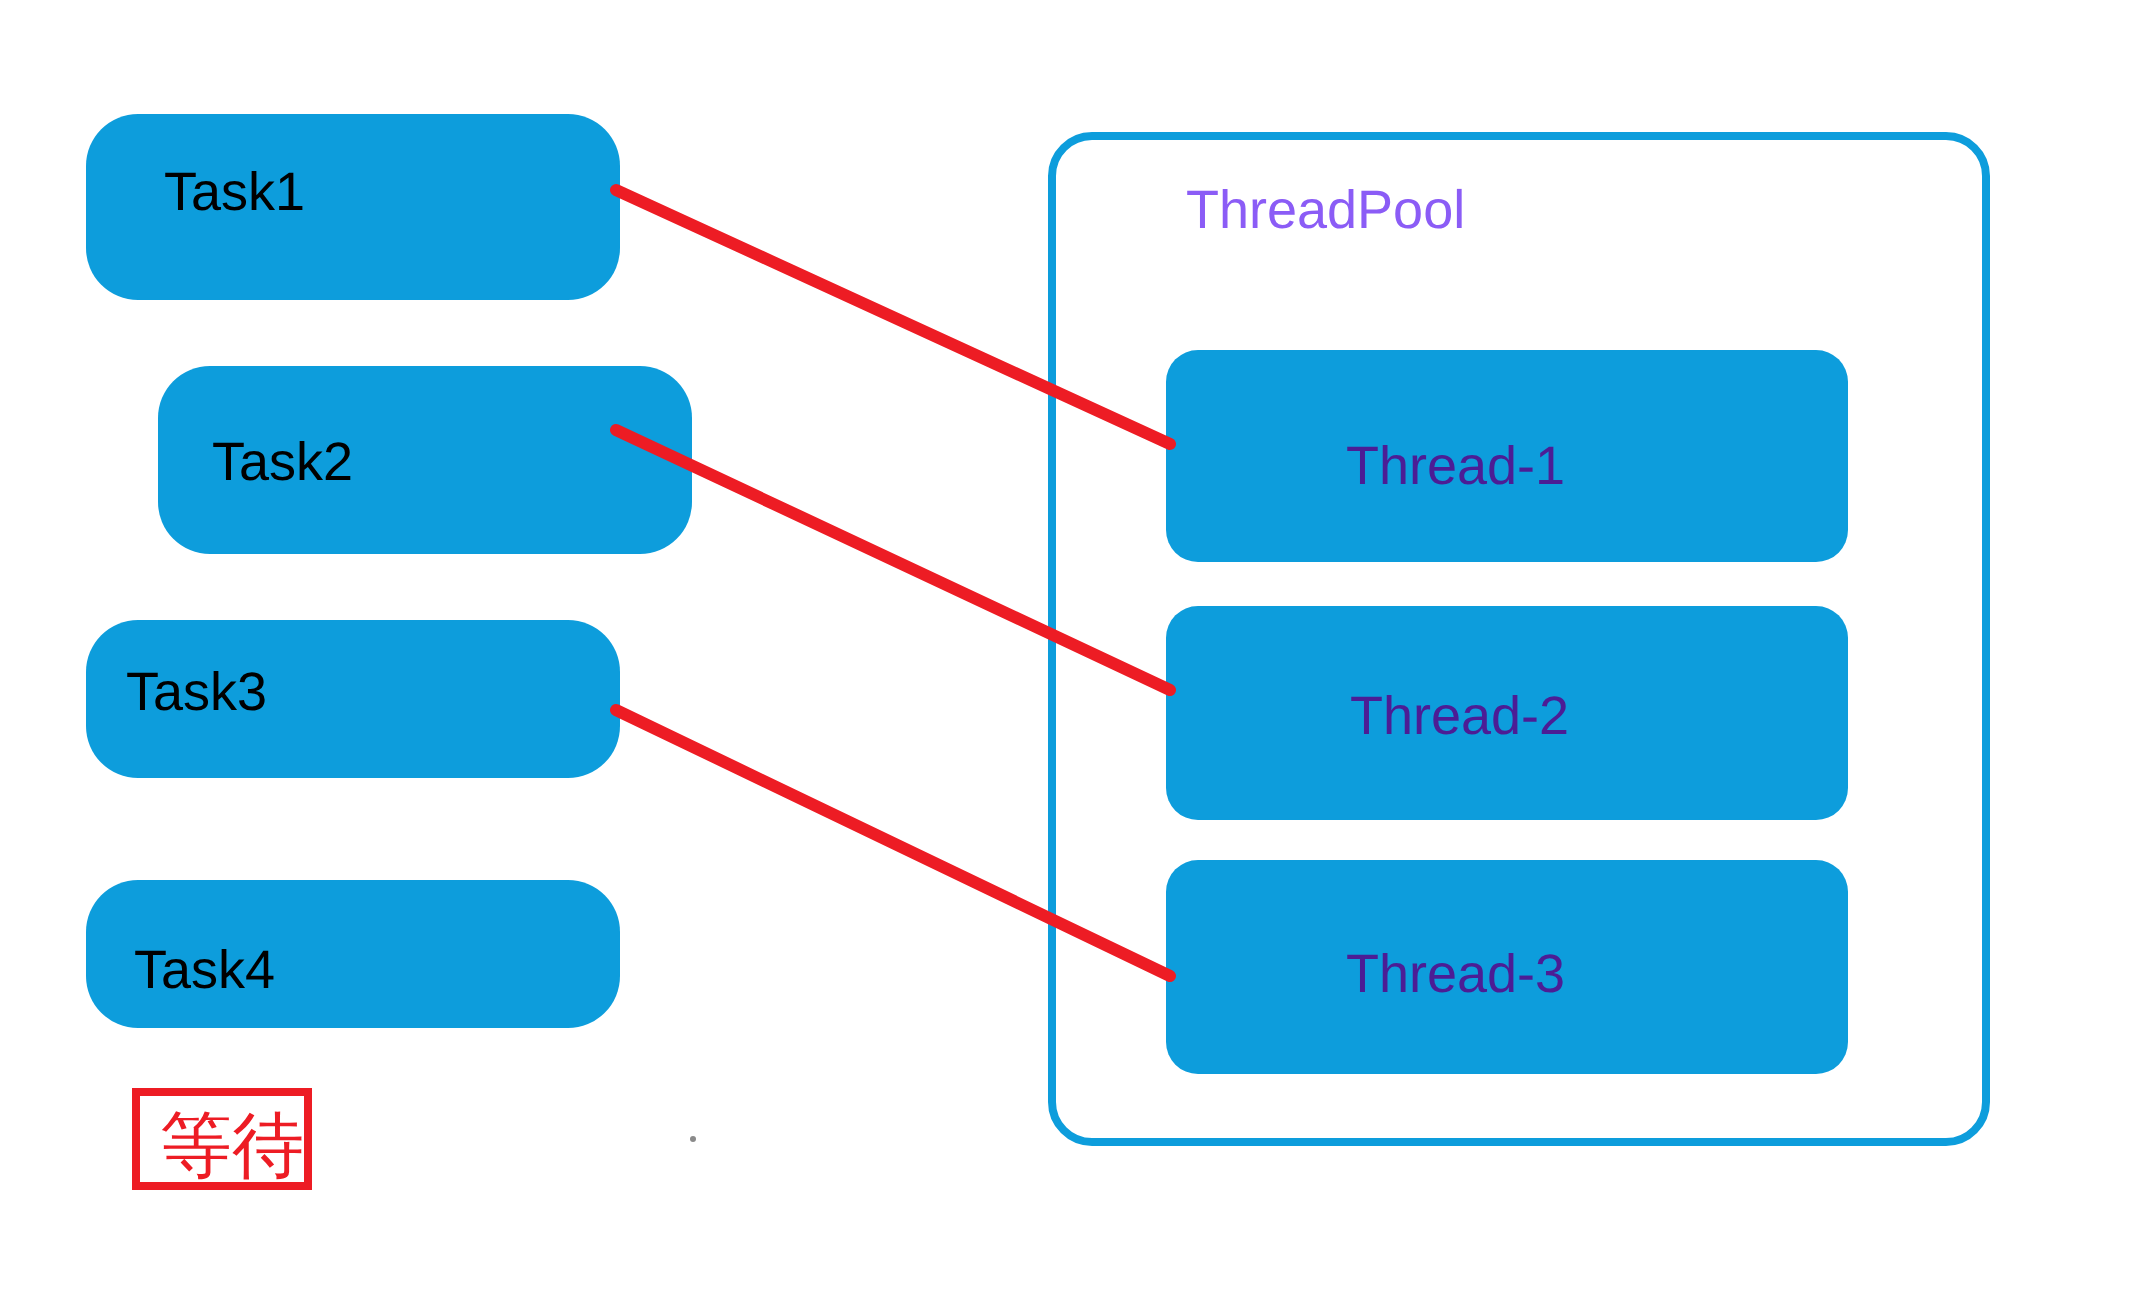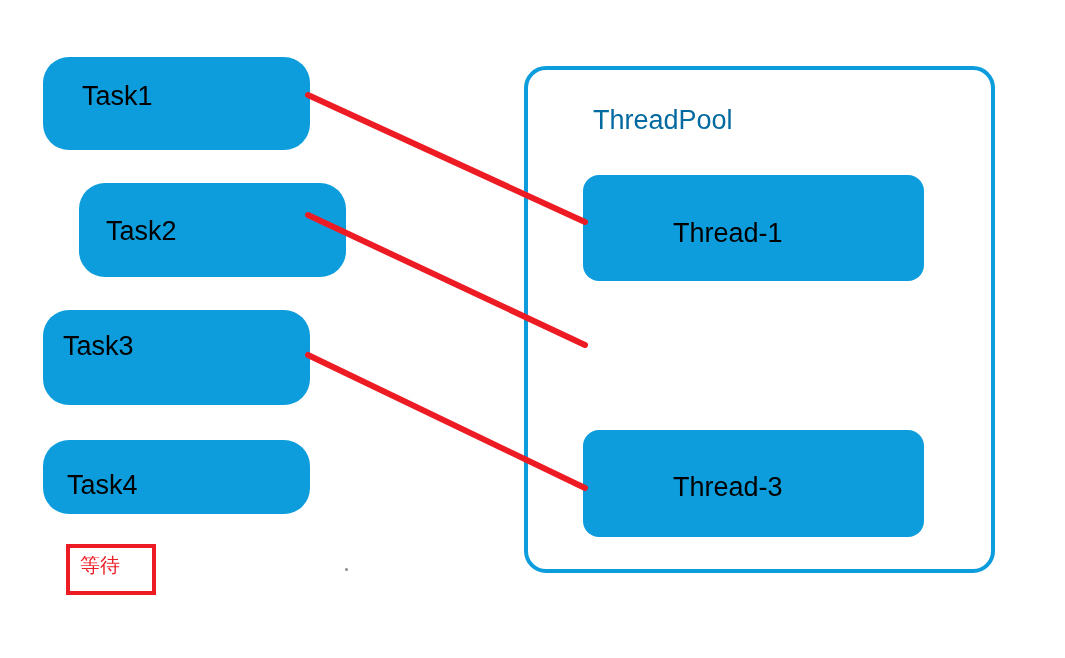--- a/index.html
+++ b/index.html
@@ -31,21 +31,21 @@
   .task-label {
     position: absolute;
     color: #000000;
     font-size: 27px;
     line-height: 1;
     white-space: nowrap;
   }
 
   .task-1 { top: 57px;  height: 93px; }
   .task-2 { top: 183px; height: 94px; margin-left: 36px; }
-  .task-3 { top: 310px; height: 95px; }
+  .task-3 { top: 310px; height: 79px; }
   .task-4 { top: 440px; height: 74px; }
 
   .task-1 .task-label { left: 39px; top: 26px; }
   .task-2 .task-label { left: 27px; top: 35px; }
   .task-3 .task-label { left: 20px; top: 23px; }
   .task-4 .task-label { left: 24px; top: 32px; }
 
   
   #threadpool-container {
     position: absolute;
@@ -54,40 +54,40 @@
     width: 471px;
     height: 507px;
     border: 4px solid #0D9DDC;
     border-radius: 22px;
     box-sizing: border-box;
     background: #ffffff;
   }
   #threadpool-title {
     position: absolute;
     left: 593px;
-    top: 107px;
+    top: 92px;
     font-size: 27px;
     line-height: 1;
-    color: #0369a1;
+    color: #8b5cf6;
     white-space: nowrap;
     text-align: right;
   }
 
   
   .thread-box {
     position: absolute;
     left: 583px;
     width: 341px;
     background: #0D9DDC;
     border-radius: 16px;
     box-sizing: border-box;
   }
   .thread-label {
     position: absolute;
-    color: #000000;
+    color: #4c1d95;
     font-size: 27px;
     line-height: 1;
     white-space: nowrap;
   }
   .thread-1 { top: 175px; height: 106px; }
   .thread-2 { top: 303px; height: 107px; }
   .thread-3 { top: 430px; height: 107px; }
 
   .thread-1 .thread-label { left: 90px; top: 45px; }
   .thread-2 .thread-label { left: 92px; top: 42px; }
@@ -111,21 +111,21 @@
     width: 90px;
     height: 51px;
     border: 4px solid #ED1C24;
     background: #ffffff;
     box-sizing: border-box;
   }
   #waiting-label {
     position: absolute;
     left: 10px;
     top: 6px;
-    font-size: 20px;
+    font-size: 36px;
     line-height: 1.1;
     color: #ED1C24;
     white-space: nowrap;
     font-family: "DejaVu Sans", "Liberation Sans", sans-serif;
   }
 
   
   #stray-dot {
     position: absolute;
     left: 345px;
@@ -153,20 +153,23 @@
   <div class="task-box task-4">
     <span class="task-label">Task4</span>
   </div>
 
   <div id="threadpool-container"></div>
   <div id="threadpool-title">ThreadPool</div>
 
   <div class="thread-box thread-1">
     <span class="thread-label">Thread-1</span>
   </div>
+  <div class="thread-box thread-2">
+    <span class="thread-label">Thread-2</span>
+  </div>
   <div class="thread-box thread-3">
     <span class="thread-label">Thread-3</span>
   </div>
 
   <svg id="connectors" viewBox="0 0 1065 658">
     <line x1="308" y1="95" x2="585" y2="222" stroke="#ED1C24" stroke-width="6" stroke-linecap="round"></line>
     <line x1="308" y1="215" x2="585" y2="345" stroke="#ED1C24" stroke-width="6" stroke-linecap="round"></line>
     <line x1="308" y1="355" x2="585" y2="488" stroke="#ED1C24" stroke-width="6" stroke-linecap="round"></line>
   </svg>
 

